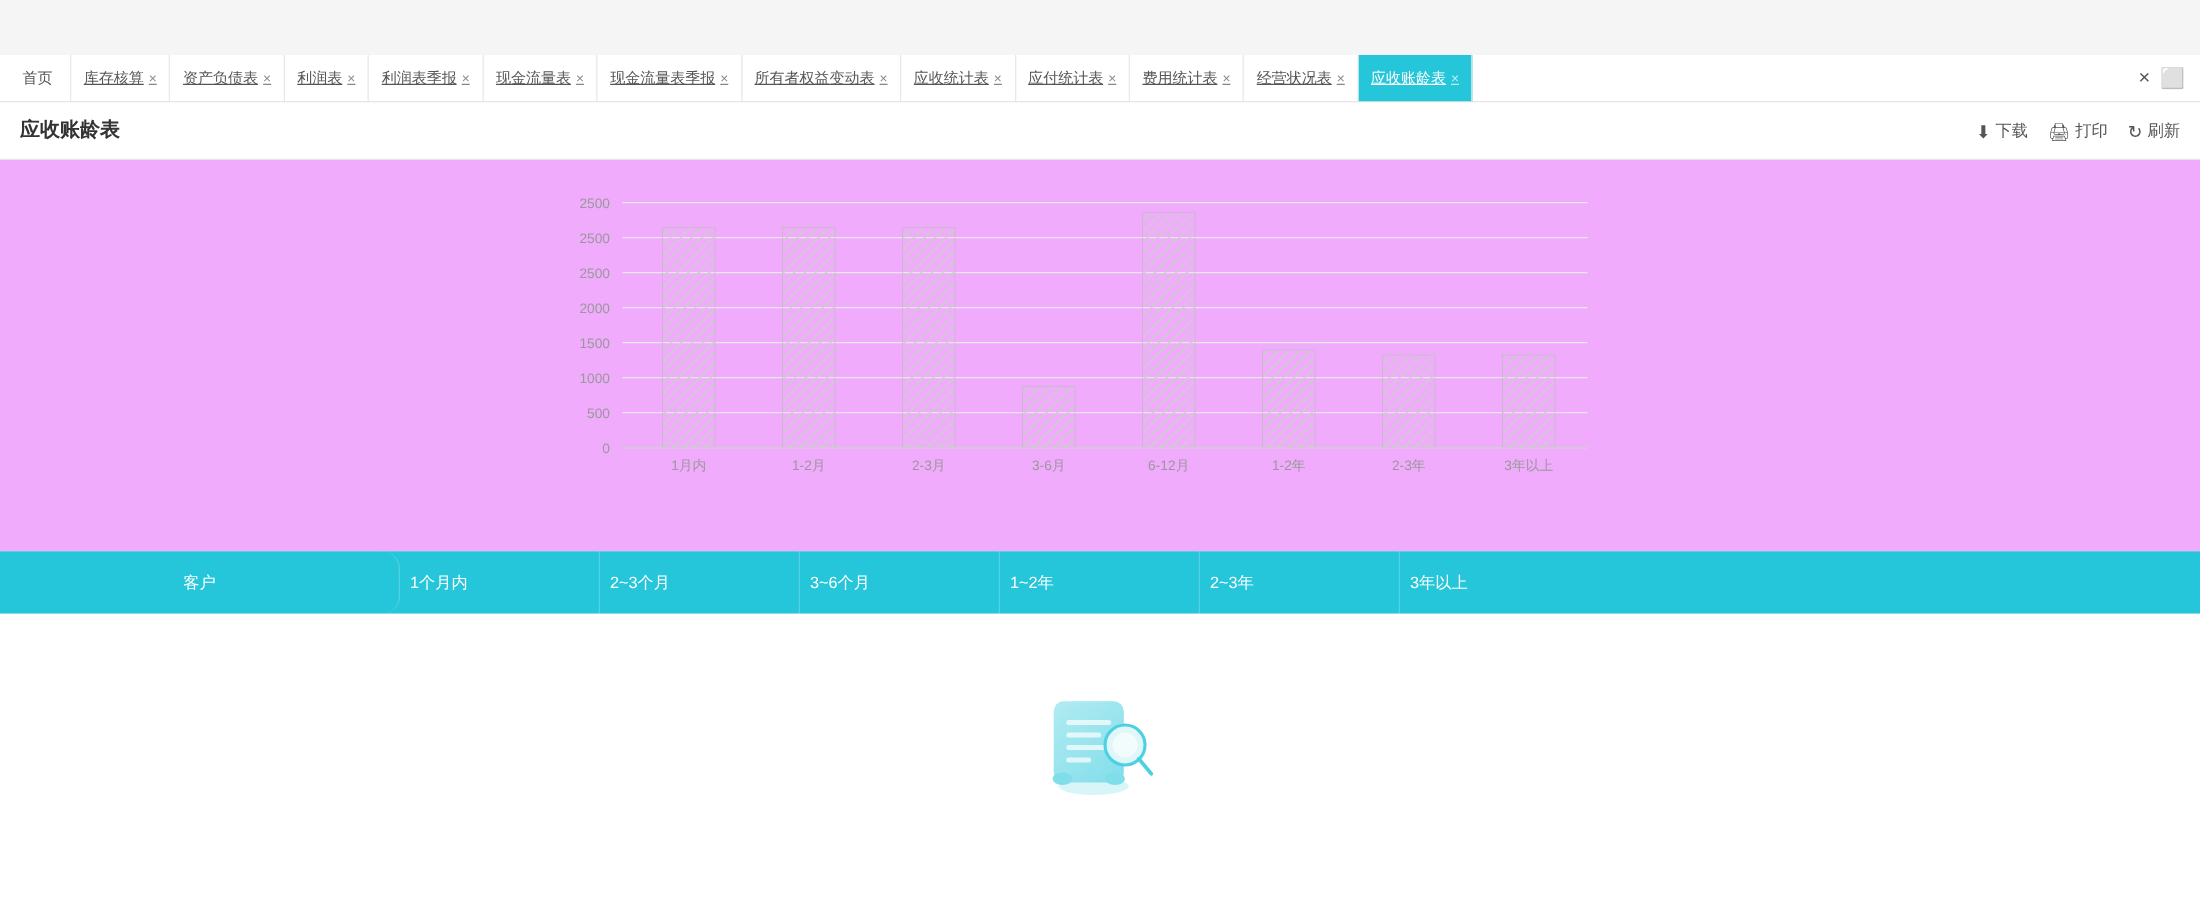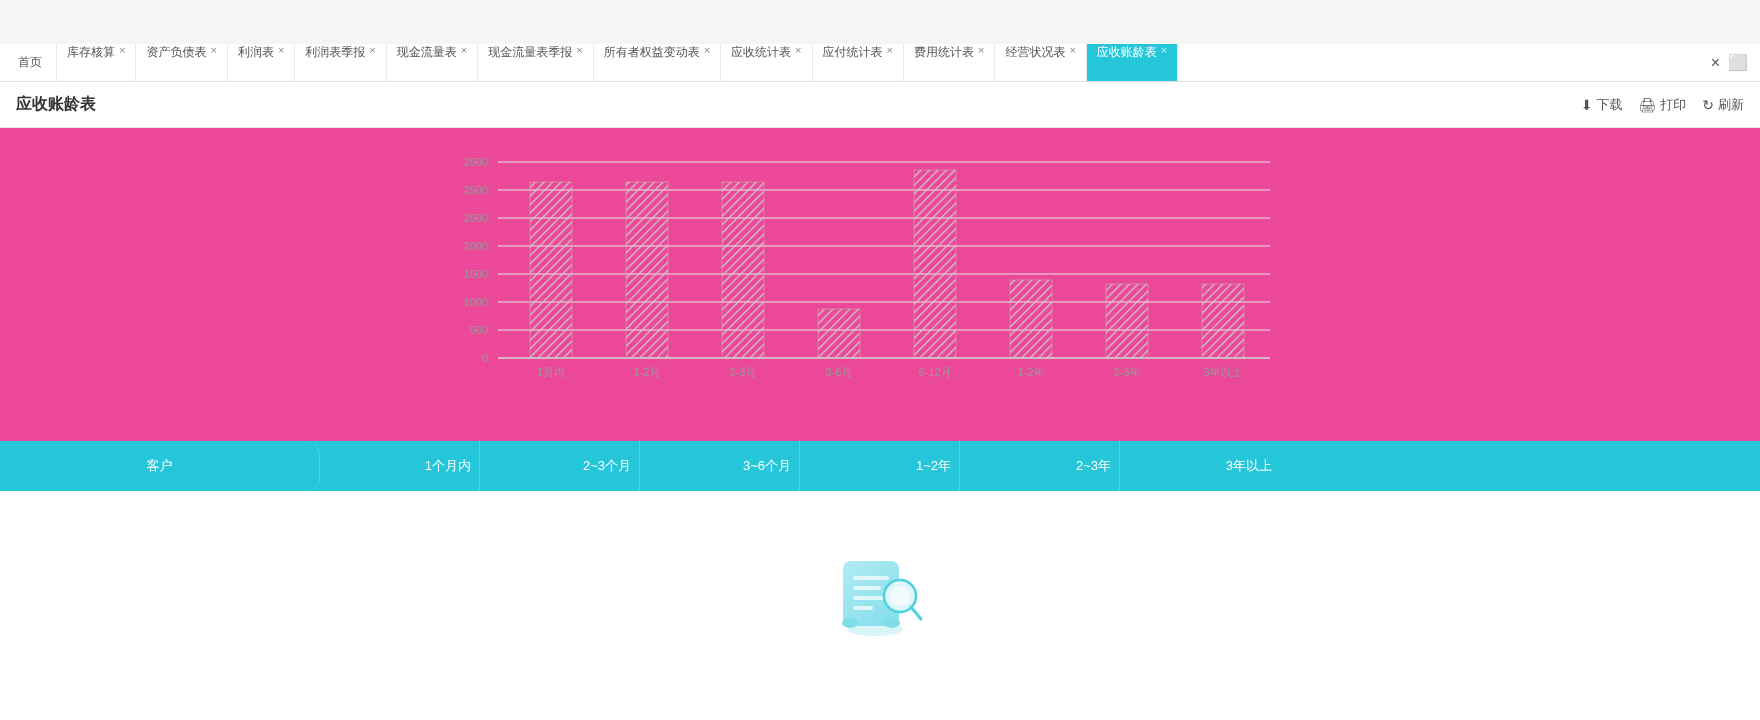--- a/index.html
+++ b/index.html
@@ -12,28 +12,30 @@
       background: #fff;
       border-bottom: 1px solid #e0e0e0;
       height: 38px;
       padding: 0 4px;
       overflow: hidden;
       white-space: nowrap;
       margin-top: 44px;
     }
     .tab-item {
       display: inline-flex;
+      align-items: center;
       padding: 0 10px;
       height: 38px;
       cursor: pointer;
       font-size: 12px;
       color: #555;
       border-right: 1px solid #e8e8e8;
       gap: 4px;
       flex-shrink: 0;
+      text-decoration: underline;
     }
     .tab-item.active {
       background: #26c6da;
       color: #fff;
     }
     .tab-item .close-x {
       font-size: 11px;
       cursor: pointer;
       opacity: 0.7;
     }
@@ -95,35 +97,35 @@
     .main-content {
       background: #fff;
       margin: 0;
       height: calc(720px - 38px - 46px);
       overflow-y: auto;
     }
 
     
     .chart-area {
       padding: 20px 20px 10px 20px;
-      background: #ec4899;
+      background: #f0abfc;
     }
 
     
     .table-header {
       display: grid;
       grid-template-columns: 2fr 1fr 1fr 1fr 1fr 1fr 1fr 1fr 1fr 1fr;
       background: #26c6da;
       color: #fff;
       font-size: 13px;
       font-weight: 500;
     }
     .table-header-cell {
       padding: 16px 8px;
-      text-align: right;
+      text-align: left;
       border-right: 1px solid rgba(255,255,255,0.2);
     }
     .table-header-cell:first-child { text-align: center; border-radius: 14px; }
     .table-header-cell:last-child { border-right: none; }
 
     
     .empty-state {
       display: flex;
       flex-direction: column;
       align-items: center;

